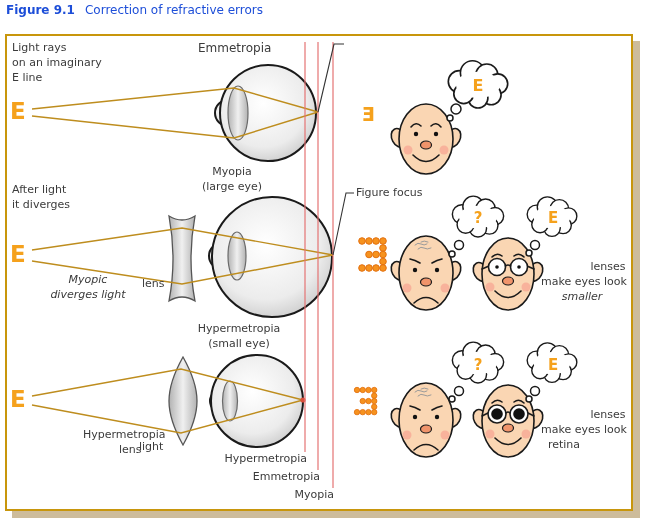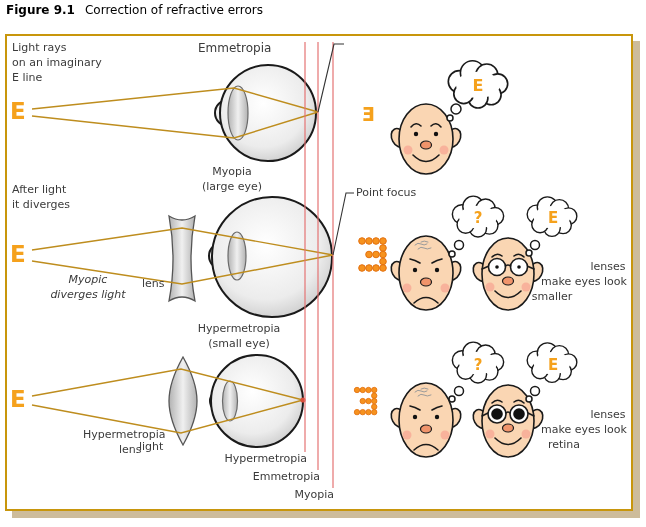--- a/index.html
+++ b/index.html
@@ -1,18 +1,18 @@
 <!DOCTYPE html>
 <html><head>
 <meta charset="utf-8">
 <style>
   html,body{margin:0;padding:0;background:#fff;}
   #stage{position:relative;width:646px;height:527px;background:#fff;overflow:hidden;
          font-family:"DejaVu Sans",sans-serif;color:#3b3b3b;}
-  #figtitle{position:absolute;left:6px;top:3px;font-size:12px;color:#000000;}
+  #figtitle{position:absolute;left:6px;top:3px;font-size:12px;color:#1d4ed8;}
   #figtitle .cap{margin-left:10px;font-weight:normal;}
   #frame{position:absolute;left:5px;top:34px;width:624px;height:473px;
          border:2px solid #C8960C;background:#fff;box-shadow:7px 7px 0 0 #CDBC9B;z-index:1;}
   #diagram{position:absolute;left:0;top:0;width:646px;height:527px;z-index:2;pointer-events:none;}
   .lbl{position:absolute;font-size:11px;line-height:15px;white-space:pre-line;z-index:3;}
   .ctr{text-align:center;}
   .rgt{text-align:right;}
   .bigE{position:absolute;font-size:23px;font-weight:bold;color:#F5A11C;z-index:3;}
   .smE{position:absolute;font-weight:bold;color:#F5A11C;z-index:4;}
   .mirror{display:inline-block;transform:scaleX(-1);}
@@ -241,26 +241,26 @@
   <div class="smE ctr" style="left:468px;top:76px;width:20px;font-size:16px;">E</div>
 
   <div class="lbl ctr" style="left:183px;top:164px;width:98px;">Myopia
 (large eye)</div>
   <div class="lbl" style="left:12px;top:182px;">After light
 it diverges</div>
   <div class="bigE" style="left:10px;top:241px;">E</div>
   <div class="lbl ctr" style="left:42px;top:272px;width:92px;font-style:italic;">Myopic
 diverges light</div>
   <div class="lbl" style="left:142px;top:276px;">lens</div>
-  <div class="lbl" style="left:356px;top:185px;">Point focus</div>
+  <div class="lbl" style="left:356px;top:185px;">Figure focus</div>
   <div class="smE ctr" style="left:468px;top:209px;width:20px;font-size:15px;">?</div>
   <div class="smE ctr" style="left:544px;top:209px;width:18px;font-size:15px;">E</div>
   <div class="lbl ctr" style="left:583px;top:259px;width:50px;">lenses</div>
   <div class="lbl ctr" style="left:538px;top:274px;width:92px;">make eyes look</div>
-  <div class="lbl ctr" style="left:526px;top:289px;width:52px;">smaller</div>
+  <div class="lbl ctr" style="left:556px;top:289px;width:52px;font-style:italic;">smaller</div>
 
   <div class="lbl ctr" style="left:188px;top:321px;width:102px;">Hypermetropia
 (small eye)</div>
   <div class="bigE" style="left:10px;top:386px;">E</div>
   <div class="lbl" style="left:83px;top:427px;">Hypermetropia</div>
   <div class="lbl" style="left:119px;top:442px;">lens</div>
   <div class="lbl" style="left:139px;top:439px;text-align:center;">light</div>
   <div class="smE ctr" style="left:468px;top:356px;width:20px;font-size:15px;">?</div>
   <div class="smE ctr" style="left:544px;top:356px;width:18px;font-size:15px;">E</div>
   <div class="lbl ctr" style="left:583px;top:407px;width:50px;">lenses</div>

